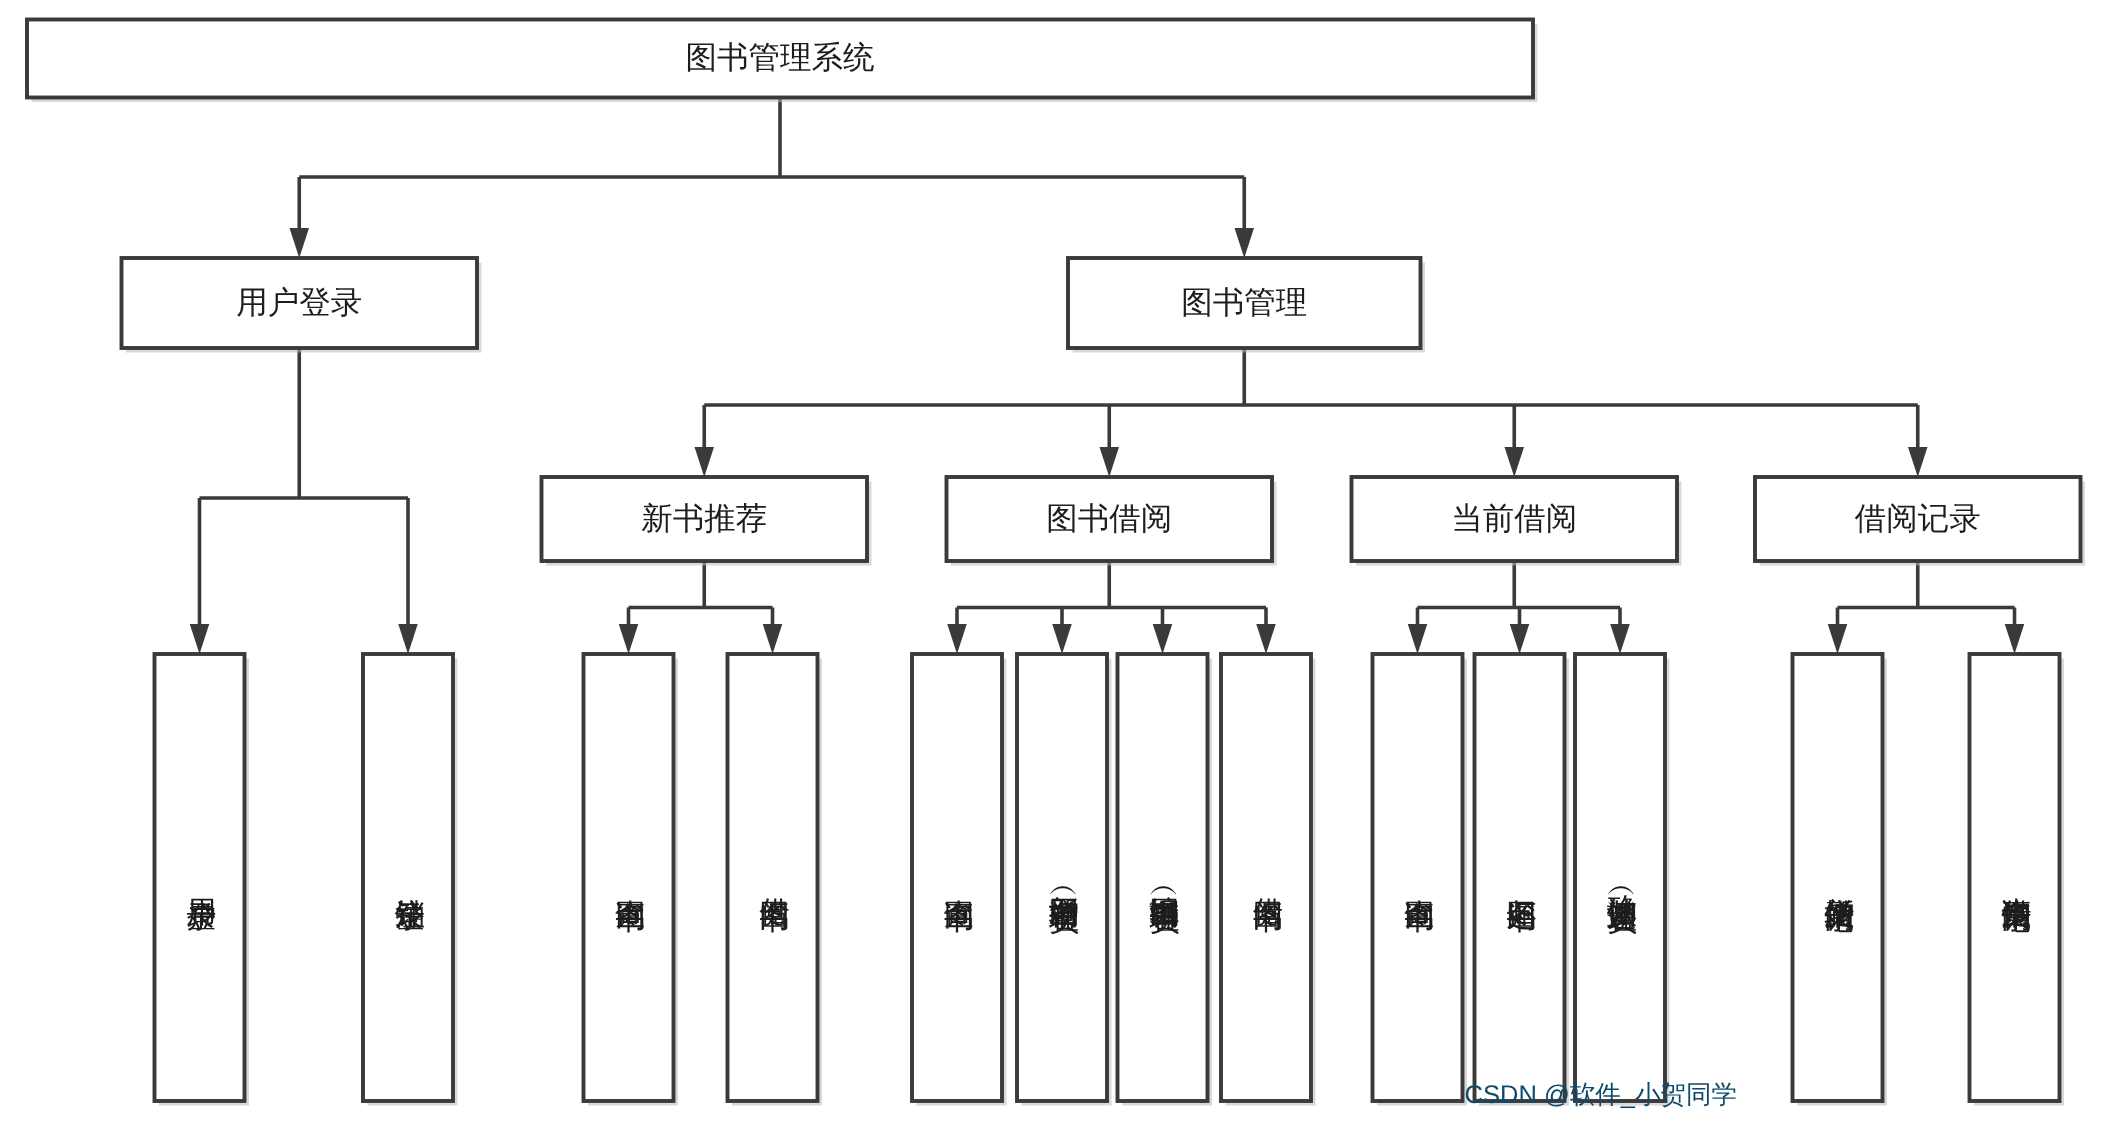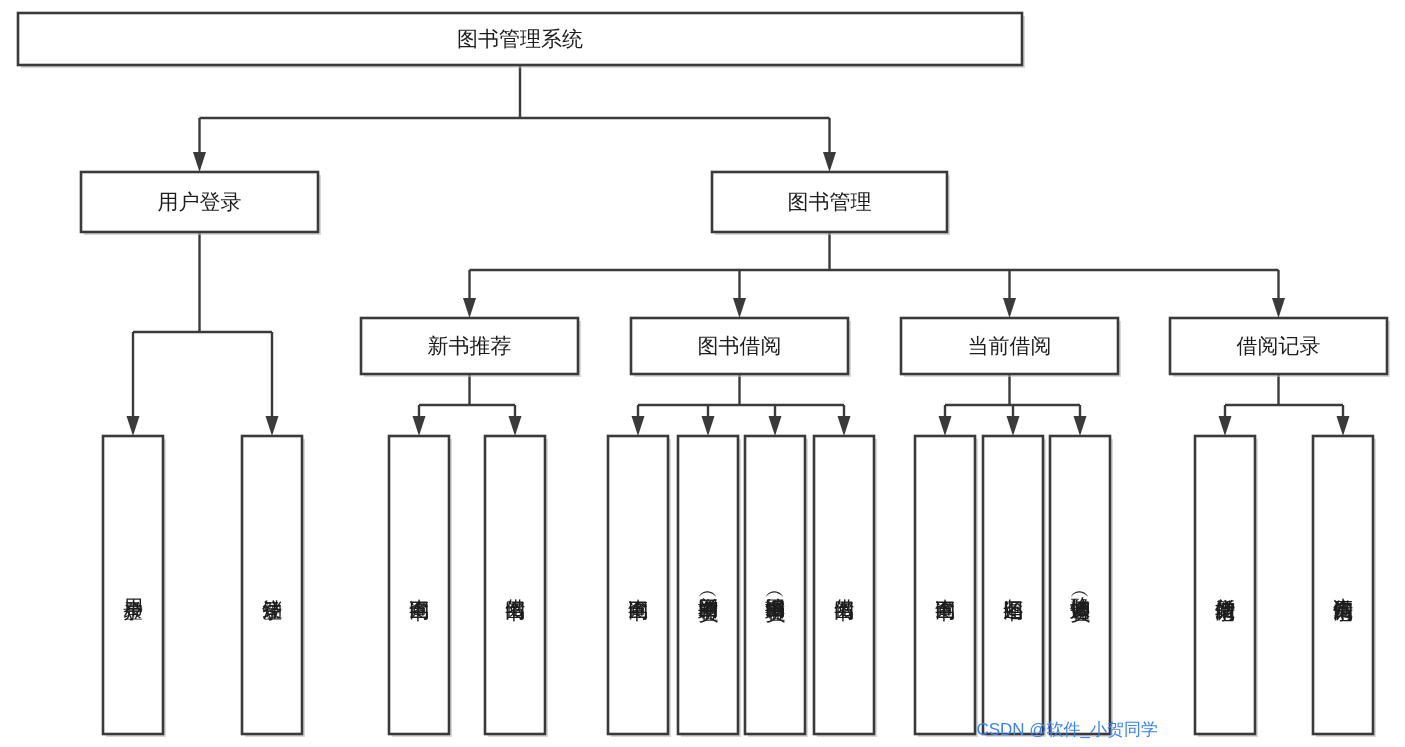--- a/index.html
+++ b/index.html
@@ -68,21 +68,21 @@
     text-align: center;
     pointer-events: none;
     user-select: none;
   }
   .watermark {
     position: absolute;
     right: 12px;
     bottom: 6px;
     font-family: "Liberation Sans", "DejaVu Sans", sans-serif;
     font-size: 17px;
-    color: #3b82f6;
+    color: #0c4a6e;
     white-space: nowrap;
     user-select: none;
   }
 </style>
 </head>
 <body>
 
 <div id="diagram-root">
   <svg class="flow" viewBox="0 0 1405 747">
     <g id="edges-layer">

